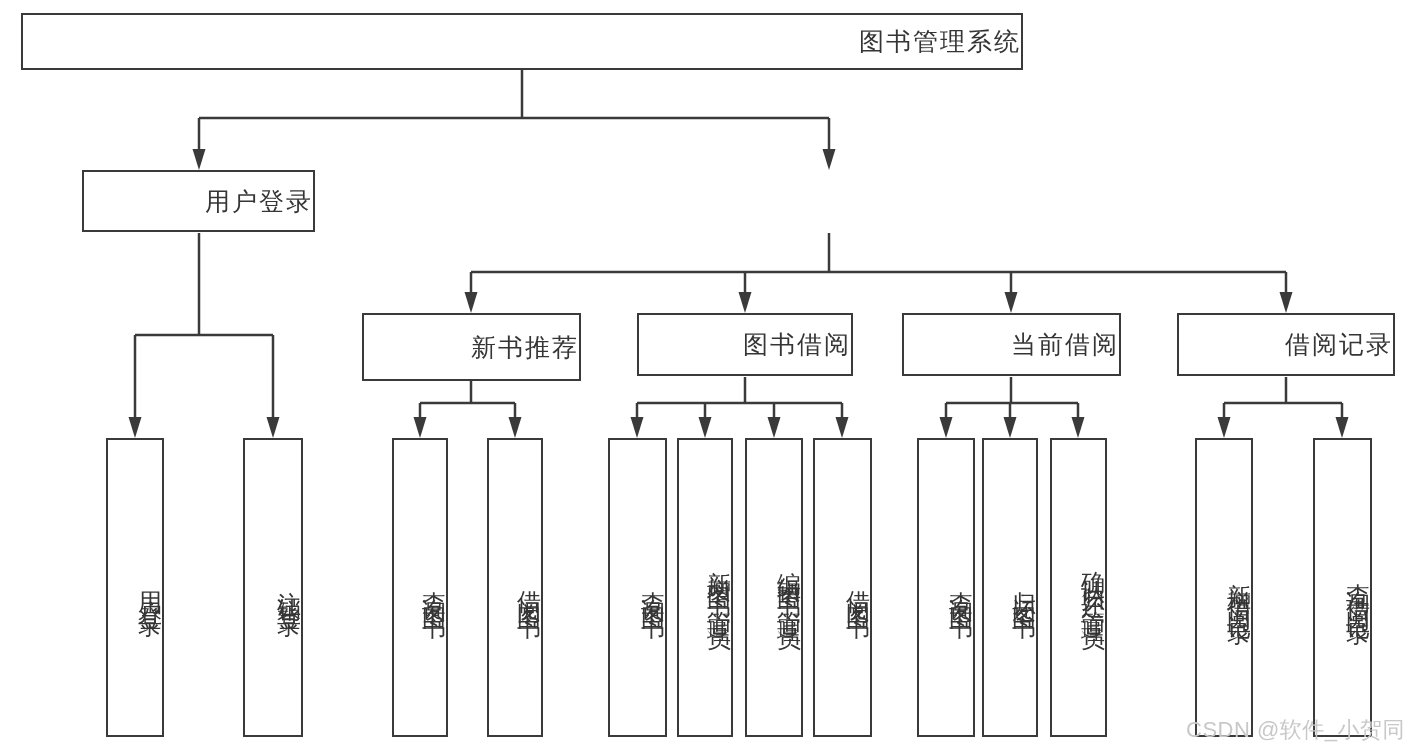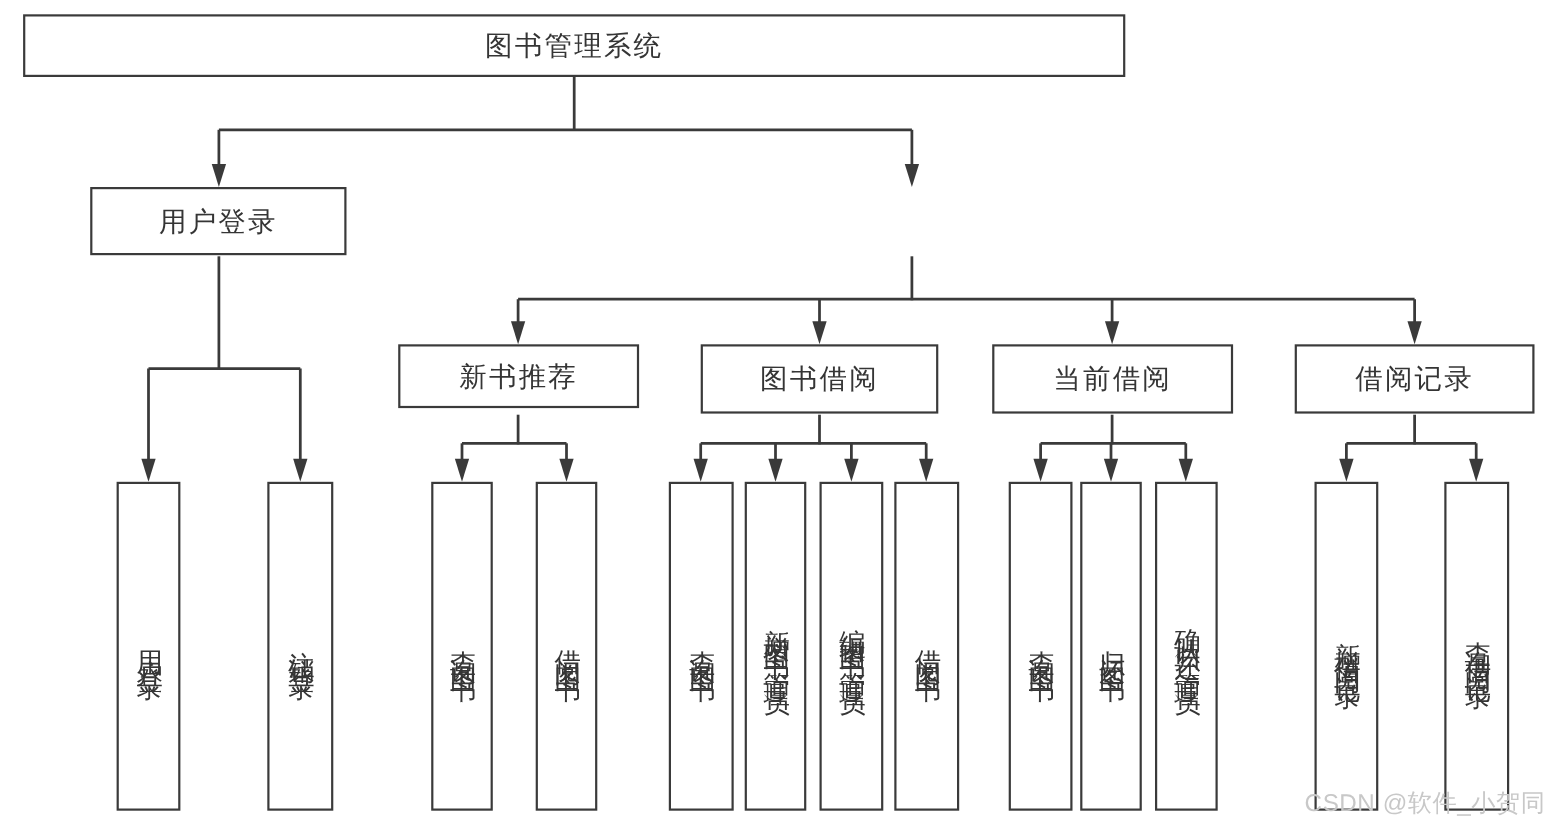--- a/index.html
+++ b/index.html
@@ -4,21 +4,21 @@
 <style>
   html,body { margin:0; padding:0; background:#ffffff; }
   .canvas {
     position:relative; width:1405px; height:747px; background:#ffffff;
     font-family:"Liberation Sans","DejaVu Sans",sans-serif; overflow:hidden;
   }
   .wires { position:absolute; left:0; top:0; z-index:1; }
   .node {
     position:absolute; box-sizing:border-box; z-index:2;
     border:2.5px solid #3a3a3a; background:#ffffff; color:#353535;
-    display:flex; align-items:center; justify-content:center;
+    display:flex; align-items:center; justify-content:flex-end;
   }
   .h-node { font-size:25px; letter-spacing:2px; white-space:nowrap; }
   .v-node .vtxt {
     writing-mode:vertical-rl; text-orientation:mixed;
     font-size:24px; letter-spacing:8px; line-height:1; white-space:nowrap;
   }
   .watermark {
     position:absolute; z-index:5; left:1186px; top:715px;
     font-size:22px; letter-spacing:0.5px; color:#c8c8c8; white-space:nowrap;
   }
@@ -96,21 +96,21 @@
   </svg>
 
   <div class="node h-node" style="left:21px;top:13px;width:1002px;height:57px;">
     <span>图书管理系统</span>
   </div>
 
   <div class="node h-node" style="left:82px;top:170px;width:233px;height:62px;">
     <span>用户登录</span>
   </div>
 
-  <div class="node h-node" style="left:362px;top:313px;width:219px;height:58px;">
+  <div class="node h-node" style="left:362px;top:313px;width:219px;height:68px;">
     <span>新书推荐</span>
   </div>
   <div class="node h-node" style="left:637px;top:313px;width:216px;height:63px;">
     <span>图书借阅</span>
   </div>
   <div class="node h-node" style="left:902px;top:313px;width:219px;height:63px;">
     <span>当前借阅</span>
   </div>
   <div class="node h-node" style="left:1177px;top:313px;width:218px;height:63px;">
     <span>借阅记录</span>

